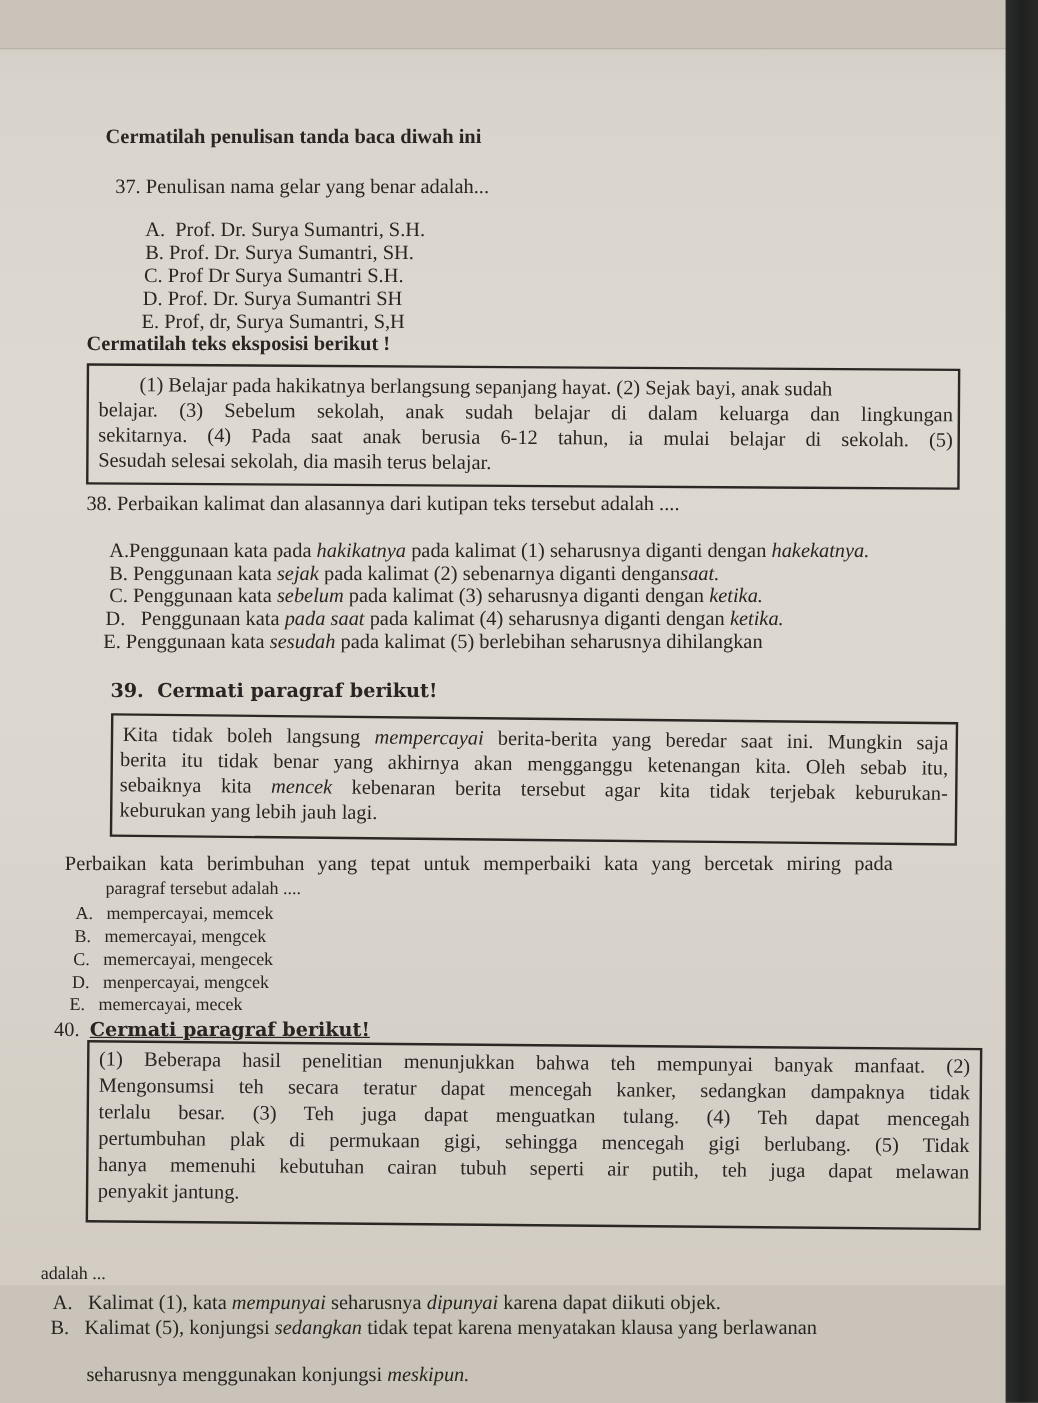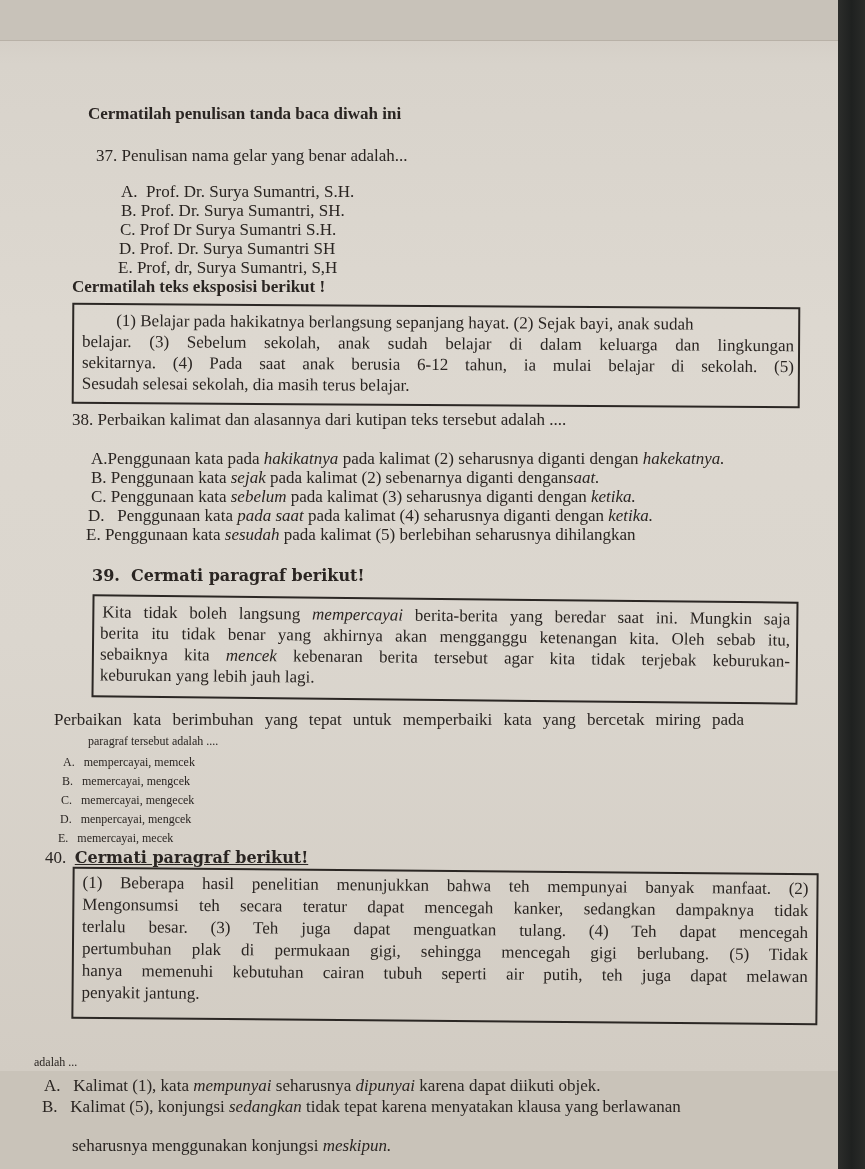--- a/index.html
+++ b/index.html
@@ -23,21 +23,21 @@
   }
   .line { position: absolute; white-space: nowrap; font-size: 17px; line-height: 20px; }
   .bold { font-weight: bold; }
   .heading-sans { font-family: "DejaVu Serif", serif; font-weight: bold; font-size: 16px; }
   .box {
     position: absolute; border: 2px solid #2b2724; box-sizing: border-box;
   }
   .box .p { position: absolute; white-space: nowrap; font-size: 17px; line-height: 20px; }
   .just { text-align: justify; text-align-last: justify; display: block; }
   i { font-style: italic; }
-  .sm { font-size: 12px; }
+  .sm { font-size: 15px; }
 </style>
 </head>
 <body>
 
 <div class="paper">
 
   <div class="line bold" style="left:88px; top:104px;">Cermatilah penulisan tanda baca diwah ini</div>
 
   <div class="line" style="left:96px; top:146px;">
     <span>37.</span>
@@ -59,21 +59,21 @@
     <div class="p" style="left:8px; top:48px; width:712px;">
         <span class="just">sekitarnya. (4) Pada saat anak berusia 6-12 tahun, ia mulai belajar di sekolah. (5)</span>
       </div>
     <div class="p" style="left:8px; top:69px;">Sesudah selesai sekolah, dia masih terus belajar.</div>
   </div>
 
   <div class="line" style="left:72px; top:410px;">
     <span>38.</span>
     <span>Perbaikan kalimat dan alasannya dari kutipan teks tersebut adalah ....</span>
   </div>
-  <div class="line" style="left:91px; top:449px;"><span>A.</span><span>Penggunaan kata pada </span><i>hakikatnya</i><span> pada kalimat (2) seharusnya diganti dengan </span><i>hakekatnya.</i></div>
+  <div class="line" style="left:91px; top:449px;"><span>A.</span><span>Penggunaan kata pada </span><i>hakikatnya</i><span> pada kalimat (1) seharusnya diganti dengan </span><i>hakekatnya.</i></div>
   <div class="line" style="left:91px; top:468px;"><span>B.</span> <span>Penggunaan kata </span><i>sejak</i><span> pada kalimat (2) sebenarnya diganti dengan</span><i>saat.</i></div>
   <div class="line" style="left:91px; top:487px;"><span>C.</span> <span>Penggunaan kata </span><i>sebelum</i><span> pada kalimat (3) seharusnya diganti dengan </span><i>ketika.</i></div>
   <div class="line" style="left:88px; top:506px;"><span>D.</span>&nbsp;&nbsp; <span>Penggunaan kata </span><i>pada saat</i><span> pada kalimat (4) seharusnya diganti dengan </span><i>ketika.</i></div>
   <div class="line" style="left:86px; top:525px;"><span>E.</span> <span>Penggunaan kata </span><i>sesudah</i><span> pada kalimat (5) berlebihan seharusnya dihilangkan</span></div>
 
   <div class="line heading-sans" style="left:92px; top:566px;">
     <span>39.</span>&nbsp; <span>Cermati paragraf berikut!</span>
   </div>
 
   <div class="box" style="left:92px; top:598px; width:706px; height:103px; transform:rotate(0.6deg);">

